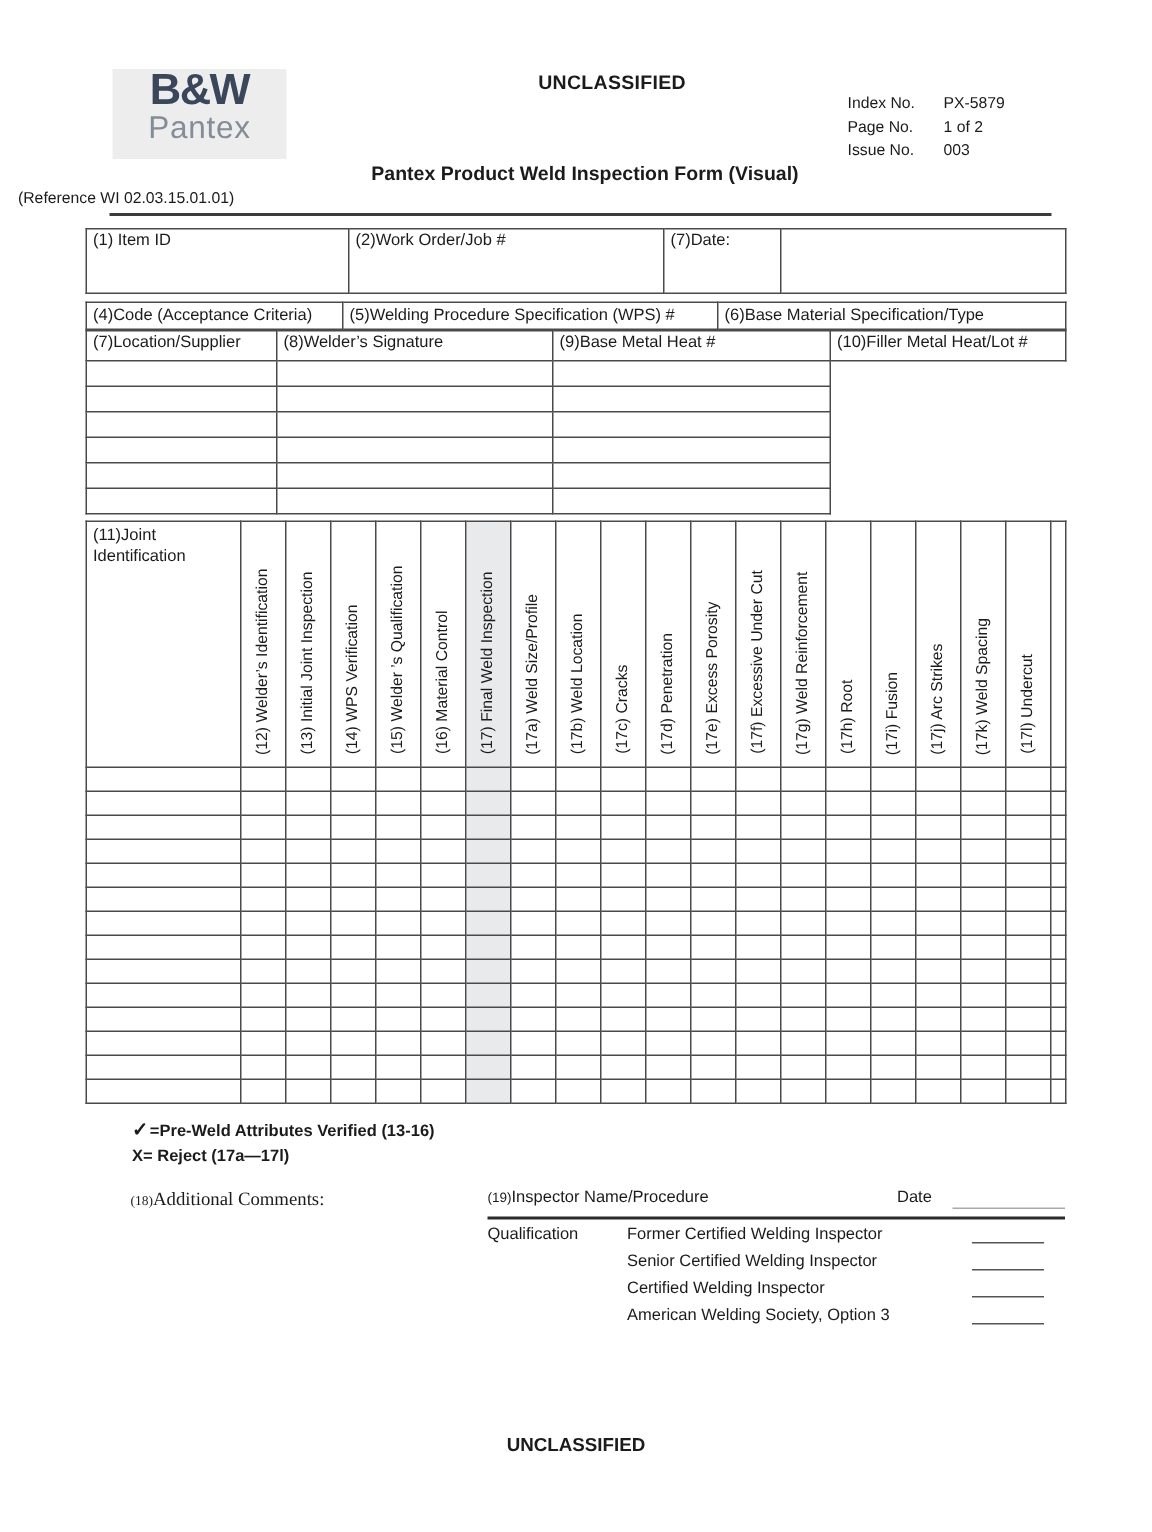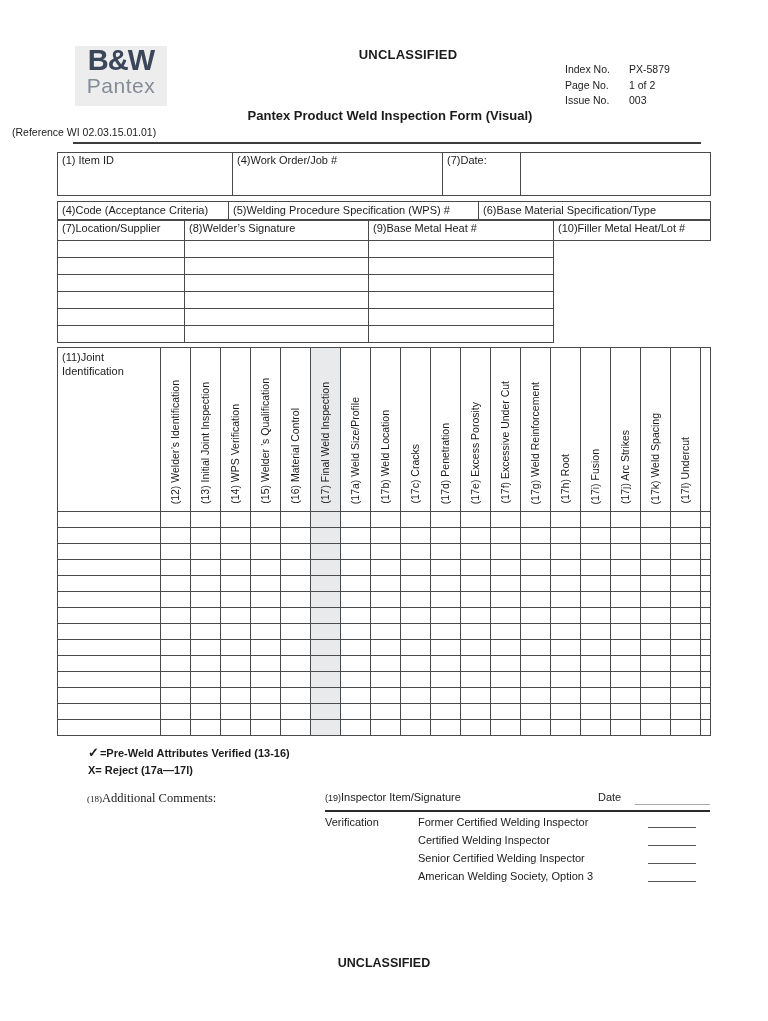--- a/index.html
+++ b/index.html
@@ -5,21 +5,21 @@
   * { margin:0; padding:0; box-sizing:border-box; }
   html,body { background:#888; }
   .page {
     position:relative; width:768px; height:1021px; background:#ffffff;
     font-family:"Liberation Sans", sans-serif; color:#1b1b1b; overflow:hidden;
     margin:0 auto;
   }
   
   .top-banner { position:absolute; top:47px; left:0; width:768px; text-align:center; padding-left:48px;
     font-size:13px; font-weight:700; letter-spacing:0.2px; }
-  .logo { position:absolute; left:75px; top:46px; width:92px; height:60px; background:#ededee;
+  .logo { position:absolute; left:75px; top:46px; width:116px; height:60px; background:#ededee;
     text-align:center; padding-top:1px; }
   .logo-bw { font-size:29px; font-weight:800; color:#3a465a; line-height:0.95; letter-spacing:-1px; }
   .logo-pantex { font-size:21px; font-weight:400; color:#848c98; line-height:1.0; letter-spacing:0.5px; }
   .doc-meta { position:absolute; left:565px; top:62px; font-size:10.5px; line-height:15.5px; }
   .doc-meta .mrow { display:flex; }
   .doc-meta .mlabel { width:64px; }
   .page-title { position:absolute; top:108px; left:0; width:768px; text-align:center; padding-left:12px;
     font-size:13px; font-weight:700; }
   .page-subtitle { position:absolute; top:126px; left:0; width:768px; padding-left:12px;
     font-size:10.5px; font-weight:400; }
@@ -101,21 +101,21 @@
     <table class="tableA">
       <colgroup>
           <col style="width:175px">
           <col style="width:210px">
           <col style="width:78px">
           <col style="width:190px">
         </colgroup>
       <tbody>
           <tr>
         <td>(1) Item ID</td>
-        <td>(4)Work Order/Job #</td>
+        <td>(2)Work Order/Job #</td>
         <td>(7)Date:</td>
         <td></td>
       </tr>
     </tbody>
       </table>
 
     <table class="tableB">
       <colgroup>
           <col style="width:171px">
           <col style="width:250px">
@@ -547,39 +547,39 @@
       </div>
       <div>X= Reject (17a—17l)</div>
     </div>
 
     <div class="footer-row">
       <div class="comments">
         <span class="sm">(18)</span><span>Additional Comments:</span>
       </div>
       <div class="inspector">
         <div class="insp-header">
-          <span class="insp-label"><span class="sm">(19)</span><span>Inspector Item/Signature</span></span>
+          <span class="insp-label"><span class="sm">(19)</span><span>Inspector Name/Procedure</span></span>
           <span class="insp-date">Date</span>
           <span class="date-line"></span>
         </div>
         <div class="insp-rule"></div>
         <div id="qual-rows">
             <div class="qual-row">
-              <span class="qual-col1">Verification</span>
+              <span class="qual-col1">Qualification</span>
               <span class="qual-col2">Former Certified Welding Inspector</span>
               <span class="qual-blank"></span>
             </div>
             <div class="qual-row">
               <span class="qual-col1"></span>
-              <span class="qual-col2">Certified Welding Inspector</span>
+              <span class="qual-col2">Senior Certified Welding Inspector</span>
               <span class="qual-blank"></span>
             </div>
             <div class="qual-row">
               <span class="qual-col1"></span>
-              <span class="qual-col2">Senior Certified Welding Inspector</span>
+              <span class="qual-col2">Certified Welding Inspector</span>
               <span class="qual-blank"></span>
             </div>
             <div class="qual-row">
               <span class="qual-col1"></span>
               <span class="qual-col2">American Welding Society, Option 3</span>
               <span class="qual-blank"></span>
             </div>
           </div>
       </div>
     </div>

